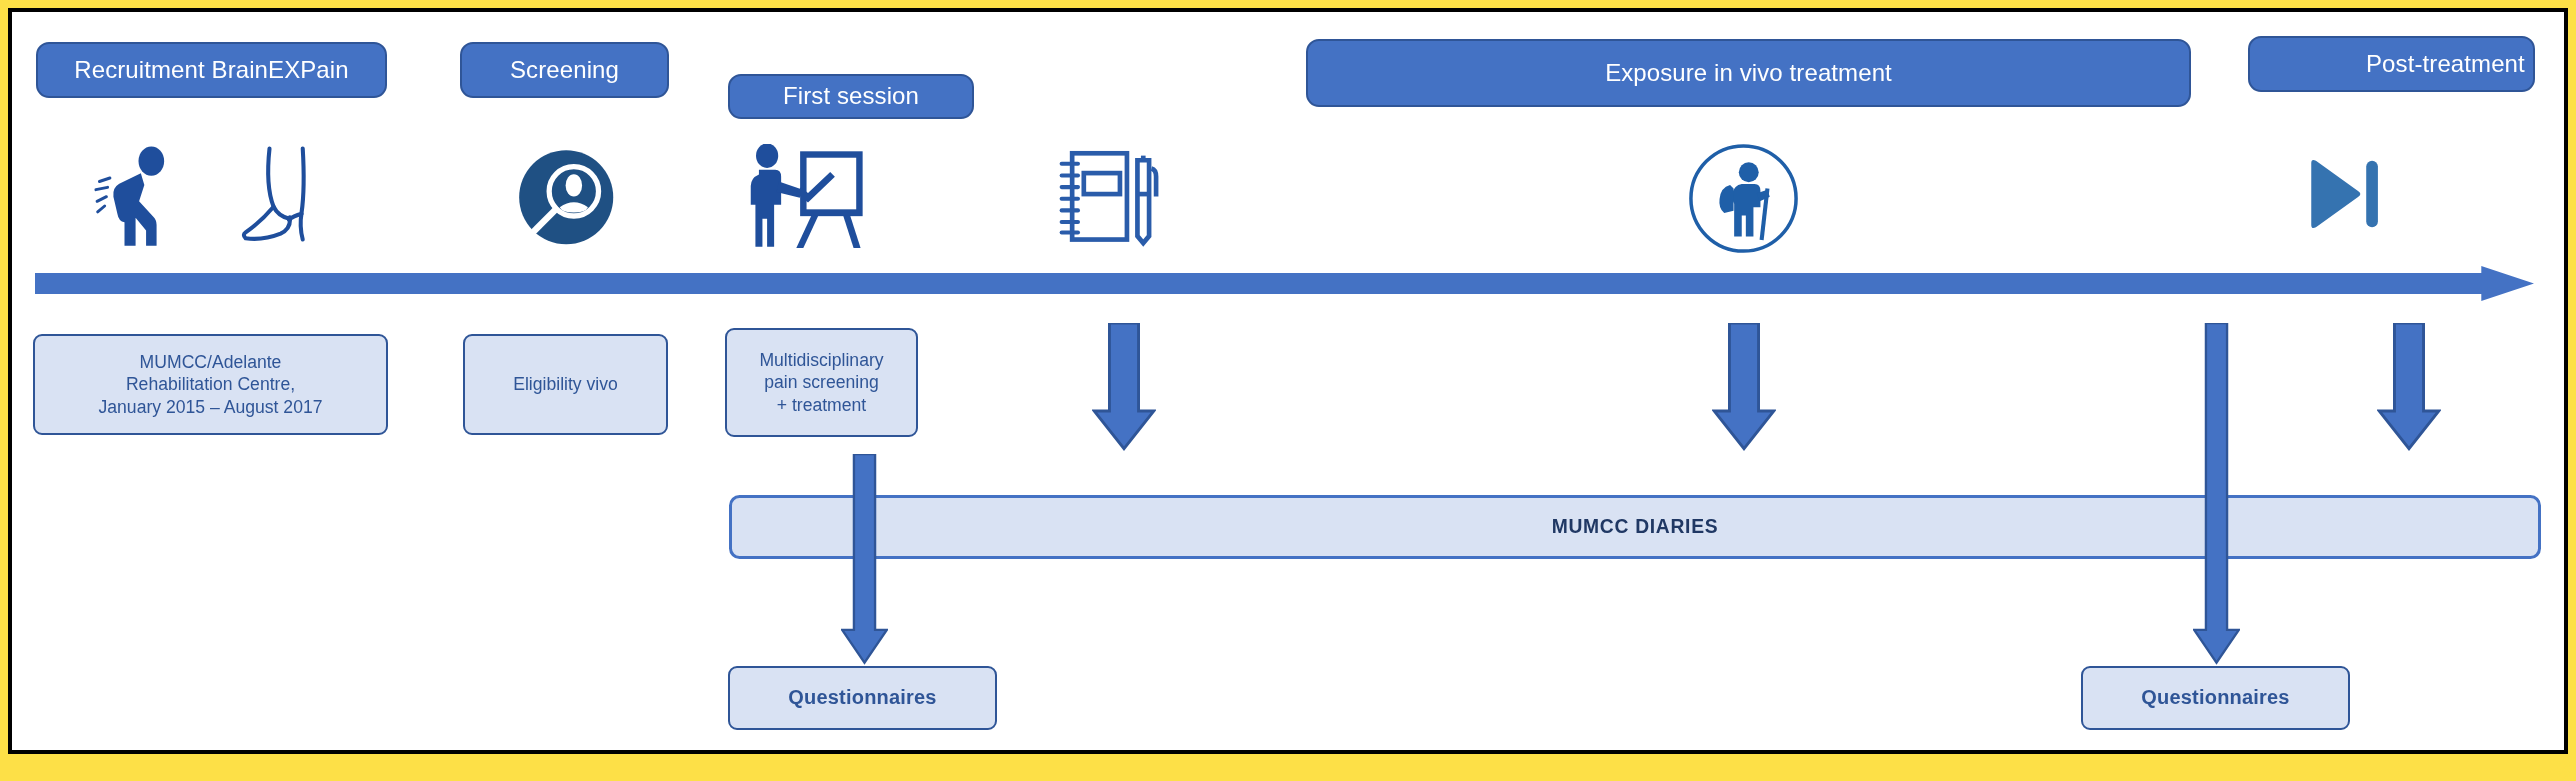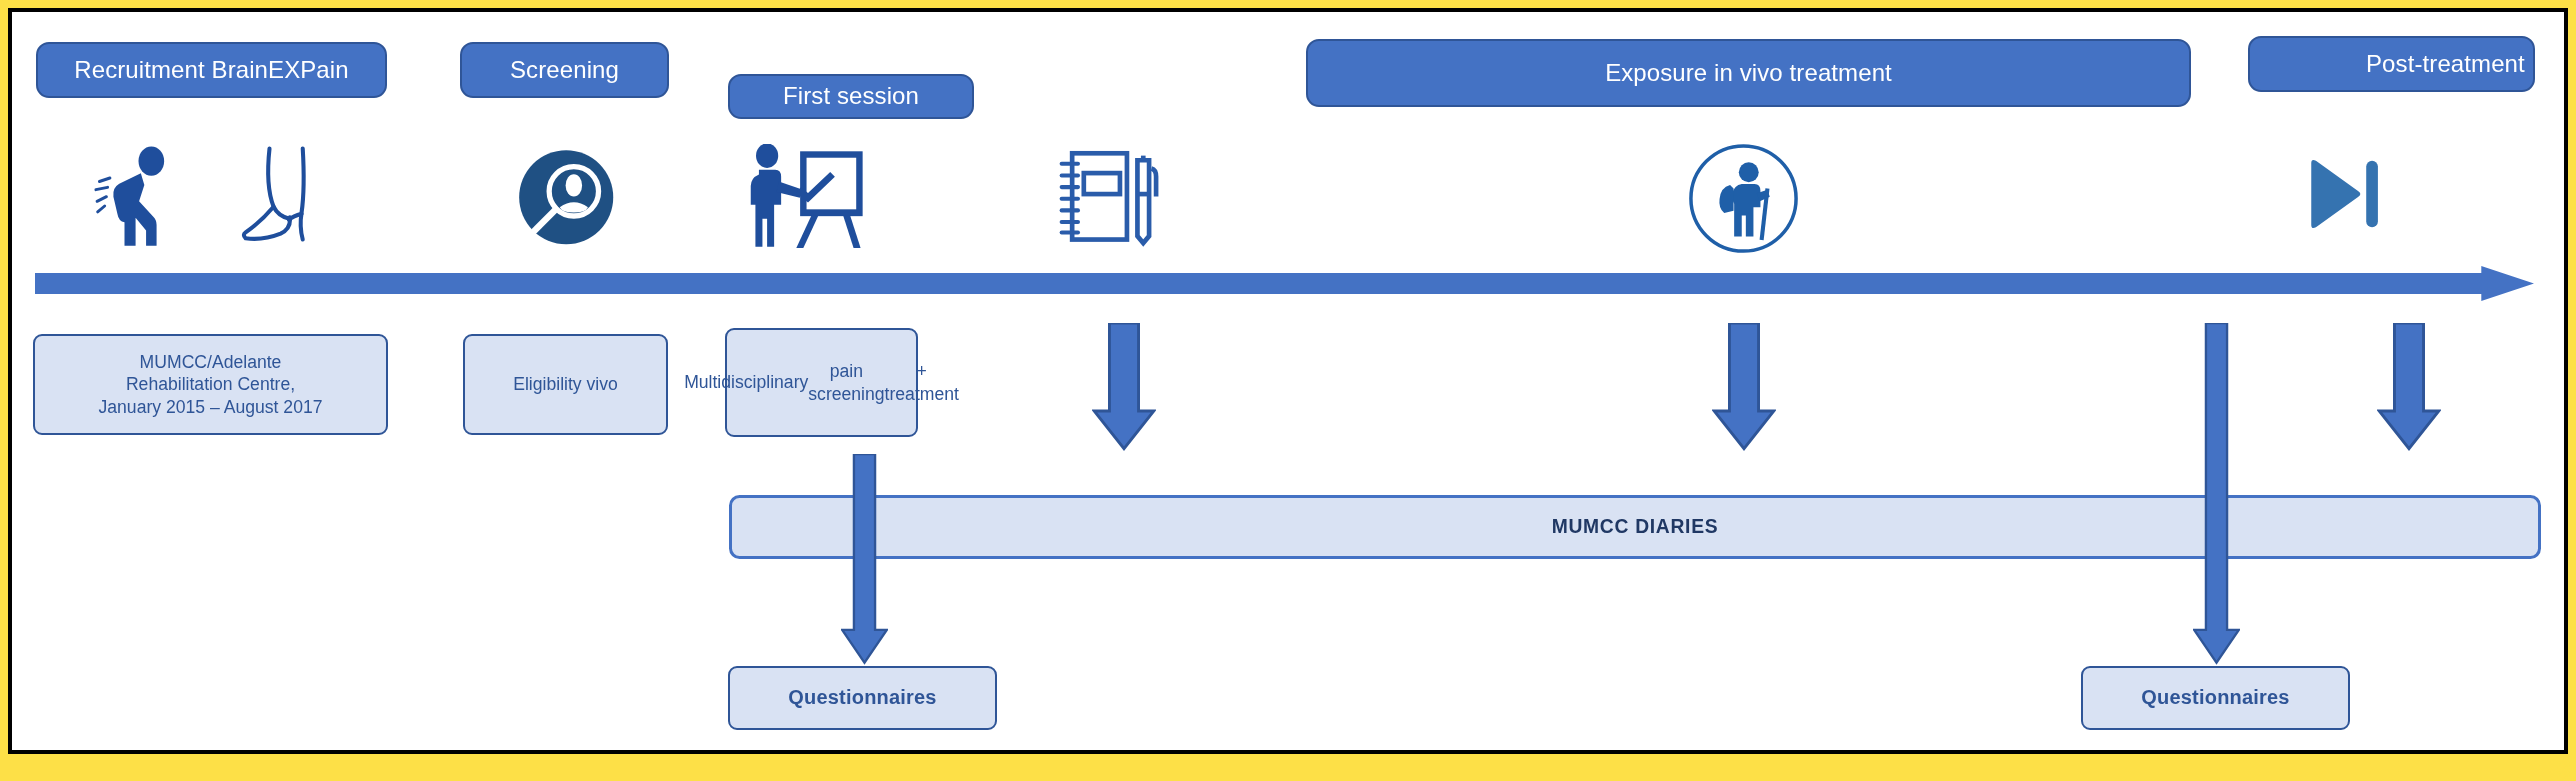--- a/index.html
+++ b/index.html
@@ -243,21 +243,21 @@
   <div class="detail-box" style="left:33px; top:334px; width:355px; height:101px; flex-direction:column;">
     <span>MUMCC/Adelante</span>
     <span>Rehabilitation Centre,</span>
     <span>January 2015 – August 2017</span>
   </div>
 
   <div class="detail-box" style="left:463px; top:334px; width:205px; height:101px;">
     <span>Eligibility vivo</span>
   </div>
 
-  <div class="detail-box" style="left:725px; top:328px; width:193px; height:109px; flex-direction:row;">
+  <div class="detail-box" style="left:725px; top:328px; width:193px; height:109px; flex-direction:column;">
     <span>Multidisciplinary</span>
     <span>pain screening</span>
     <span>+ treatment</span>
   </div>
 
   <svg class="down-arrow" style="left:841px; top:454px; width:47px; height:211px;" viewBox="0 0 80 360" preserveAspectRatio="none">
     <path d="M22 0 L58 0 L58 300 L78 300 L40 356 L2 300 L22 300 Z" fill="#4472C4" stroke="#2F5597" stroke-width="4"></path>
   </svg>
 
   <svg class="down-arrow" style="left:2193px; top:323px; width:47px; height:342px;" viewBox="0 0 80 584" preserveAspectRatio="none">

